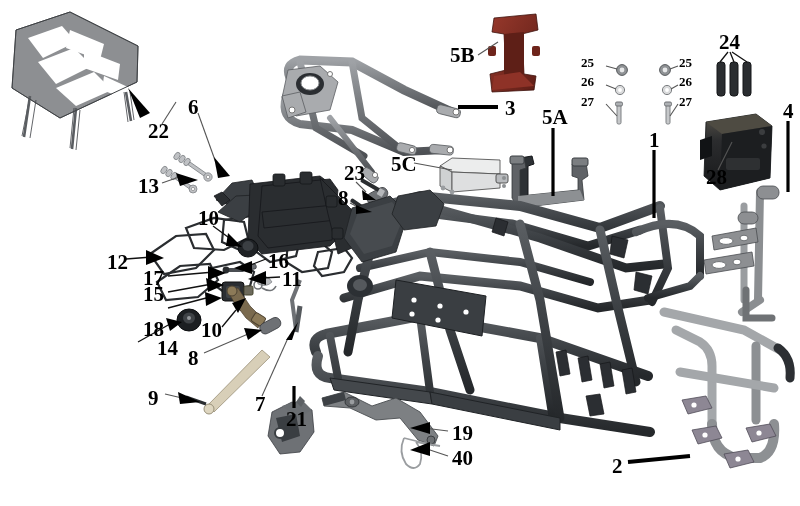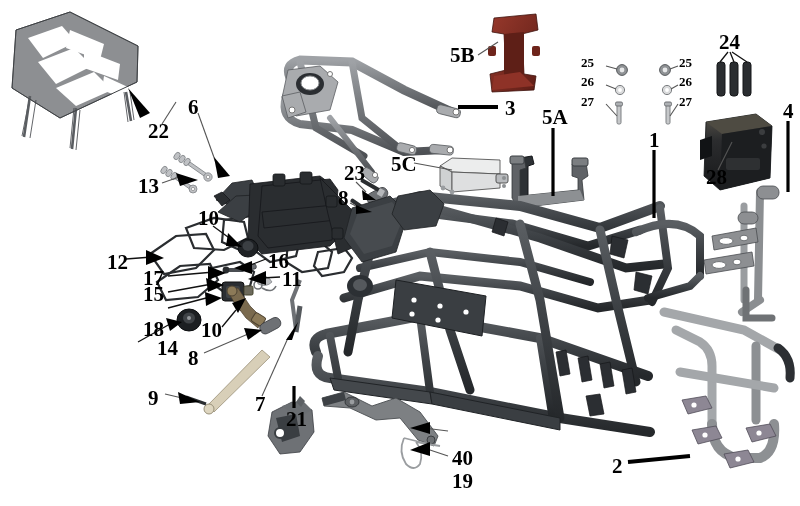--- a/index.html
+++ b/index.html
@@ -460,21 +460,21 @@
   <div class="callout cal-lg" style="left:282px;top:269px;">11</div>
   <div class="callout cal-lg" style="left:143px;top:268px;">17</div>
   <div class="callout cal-lg" style="left:143px;top:284px;">15</div>
   <div class="callout cal-lg" style="left:143px;top:302px;margin-top:17px;">18</div>
   <div class="callout cal-lg" style="left:119px;top:338px;margin-left:38px;">14</div>
   <div class="callout cal-lg" style="left:201px;top:320px;">10</div>
   <div class="callout cal-lg" style="left:188px;top:348px;">8</div>
   <div class="callout cal-lg" style="left:148px;top:388px;">9</div>
   <div class="callout cal-lg" style="left:255px;top:394px;">7</div>
   <div class="callout cal-lg" style="left:286px;top:365px;margin-top:44px;">21</div>
-  <div class="callout cal-lg" style="left:452px;top:423px;margin-top:48px;">19</div>
+  <div class="callout cal-lg" style="left:452px;top:423px;">19</div>
   <div class="callout cal-lg" style="left:452px;top:448px;">40</div>
   <div class="callout cal-lg" style="left:344px;top:163px;">23</div>
   <div class="callout cal-lg" style="left:338px;top:188px;">8</div>
   <div class="callout cal-lg" style="left:505px;top:98px;">3</div>
   <div class="callout cal-lg" style="left:450px;top:45px;text-align:right;">5B</div>
   <div class="callout cal-lg" style="left:391px;top:154px;">5C</div>
   <div class="callout cal-lg" style="left:542px;top:107px;font-family:Liberation Serif, serif;">5A</div>
   <div class="callout cal-lg" style="left:649px;top:130px;">1</div>
   <div class="callout cal-md" style="left:581px;top:56px;">25</div>
   <div class="callout cal-md" style="left:581px;top:75px;">26</div>

